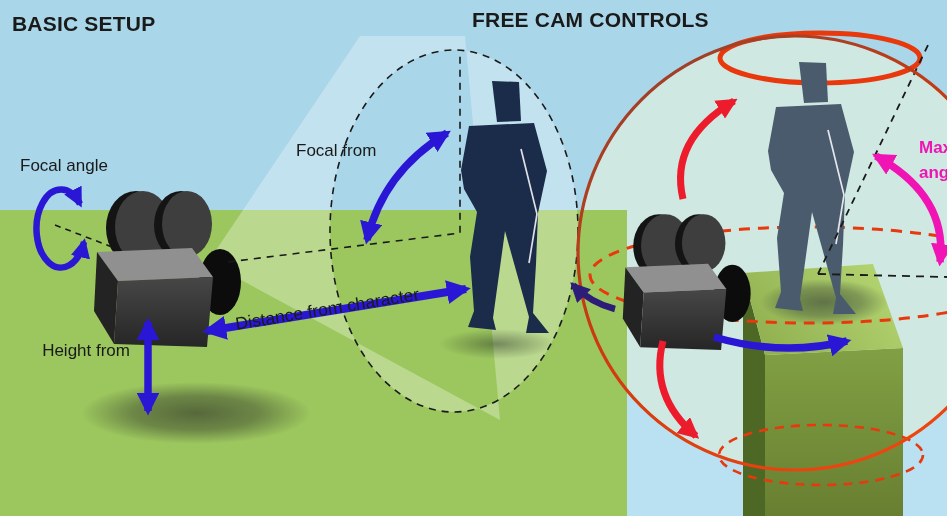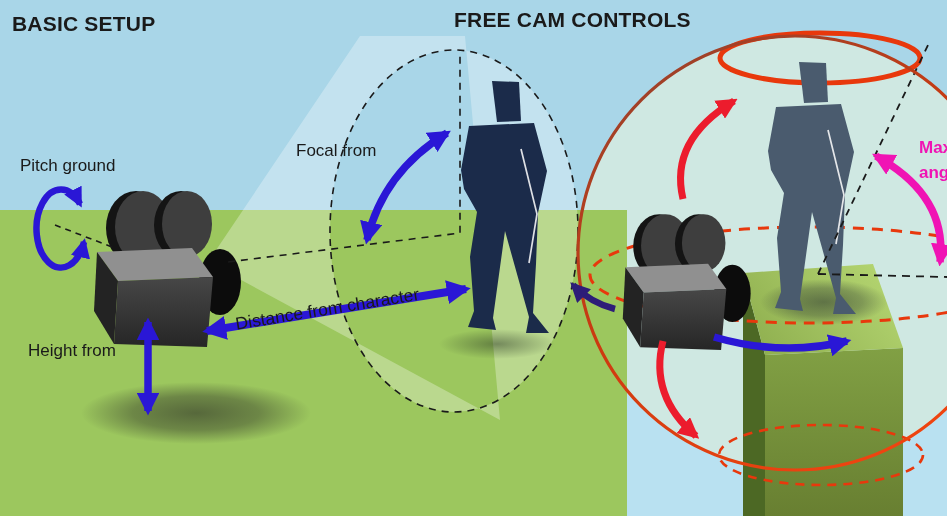--- a/index.html
+++ b/index.html
@@ -3,21 +3,21 @@
 <meta charset="utf-8">
 <style>
   html,body{margin:0;padding:0;background:#e8e8e8;}
   .stage{
     position:relative; width:947px; height:516px; overflow:hidden;
     font-family:"Liberation Sans", sans-serif; background:#fef9c3;
   }
   .stage svg{position:absolute;left:0;top:0;}
   .label{position:absolute; color:#1a1a1a; font-size:17px; line-height:20px; white-space:nowrap;}
   .title{font-size:21px; font-weight:800; letter-spacing:0.2px;}
-  .height-label{width:102px; white-space:normal;}
+  .height-label{text-align:right; width:102px; white-space:normal;}
   .distance-label{transform:rotate(-9.3deg); transform-origin:left top; font-size:17.5px;}
   .max-label{color:#f014b4; font-weight:700; line-height:25px;}
   .label span{display:block;}
 </style>
 </head>
 <body>
 
 <div class="stage">
 
 <svg width="947" height="516" viewBox="0 0 947 516">
@@ -139,23 +139,23 @@
   <path d="M207,331 L466,289" fill="none" stroke="#2a17d6" stroke-width="8" marker-start="url(#mB)" marker-end="url(#mB)"></path>
   <path d="M148,322 L148,411" fill="none" stroke="#2a17d6" stroke-width="7.5" marker-start="url(#mB)" marker-end="url(#mB)"></path>
   <path d="M714,337 Q783,357 847,341" fill="none" stroke="#2a17d6" stroke-width="7.5" marker-end="url(#mB)"></path>
   <path d="M683,199 Q669,140 734,101" fill="none" stroke="#ec1c2d" stroke-width="7" marker-end="url(#mR)"></path>
   <path d="M663,341 Q649,396 696,436" fill="none" stroke="#ec1c2d" stroke-width="7" marker-end="url(#mR)"></path>
   <path d="M615,309 Q591,303 573,285" fill="none" stroke="#2d1d78" stroke-width="6.5" marker-end="url(#mP)"></path>
   <path d="M876,156 Q948,196 940,262" fill="none" stroke="#f014b4" stroke-width="7.5" marker-start="url(#mM)" marker-end="url(#mM)"></path>
 </svg>
 
 <div class="label title" style="left:12px;top:14px">BASIC SETUP</div>
-<div class="label title" style="left:454px;top:10px">FREE CAM CONTROLS</div>
+<div class="label title" style="left:472px;top:10px">FREE CAM CONTROLS</div>
 
-<div class="label" style="left:20px;top:156px">Pitch ground</div>
+<div class="label" style="left:20px;top:156px">Focal angle</div>
 <div class="label" style="left:296px;top:141px">Focal from</div>
 
 <div class="label height-label" style="left:28px;top:341px">
   <span>Height from</span>
 </div>
 
 <div class="label distance-label" style="left:234px;top:314px">Distance from character</div>
 
 <div class="label max-label" style="left:919px;top:135px">
   <span>Max</span>

